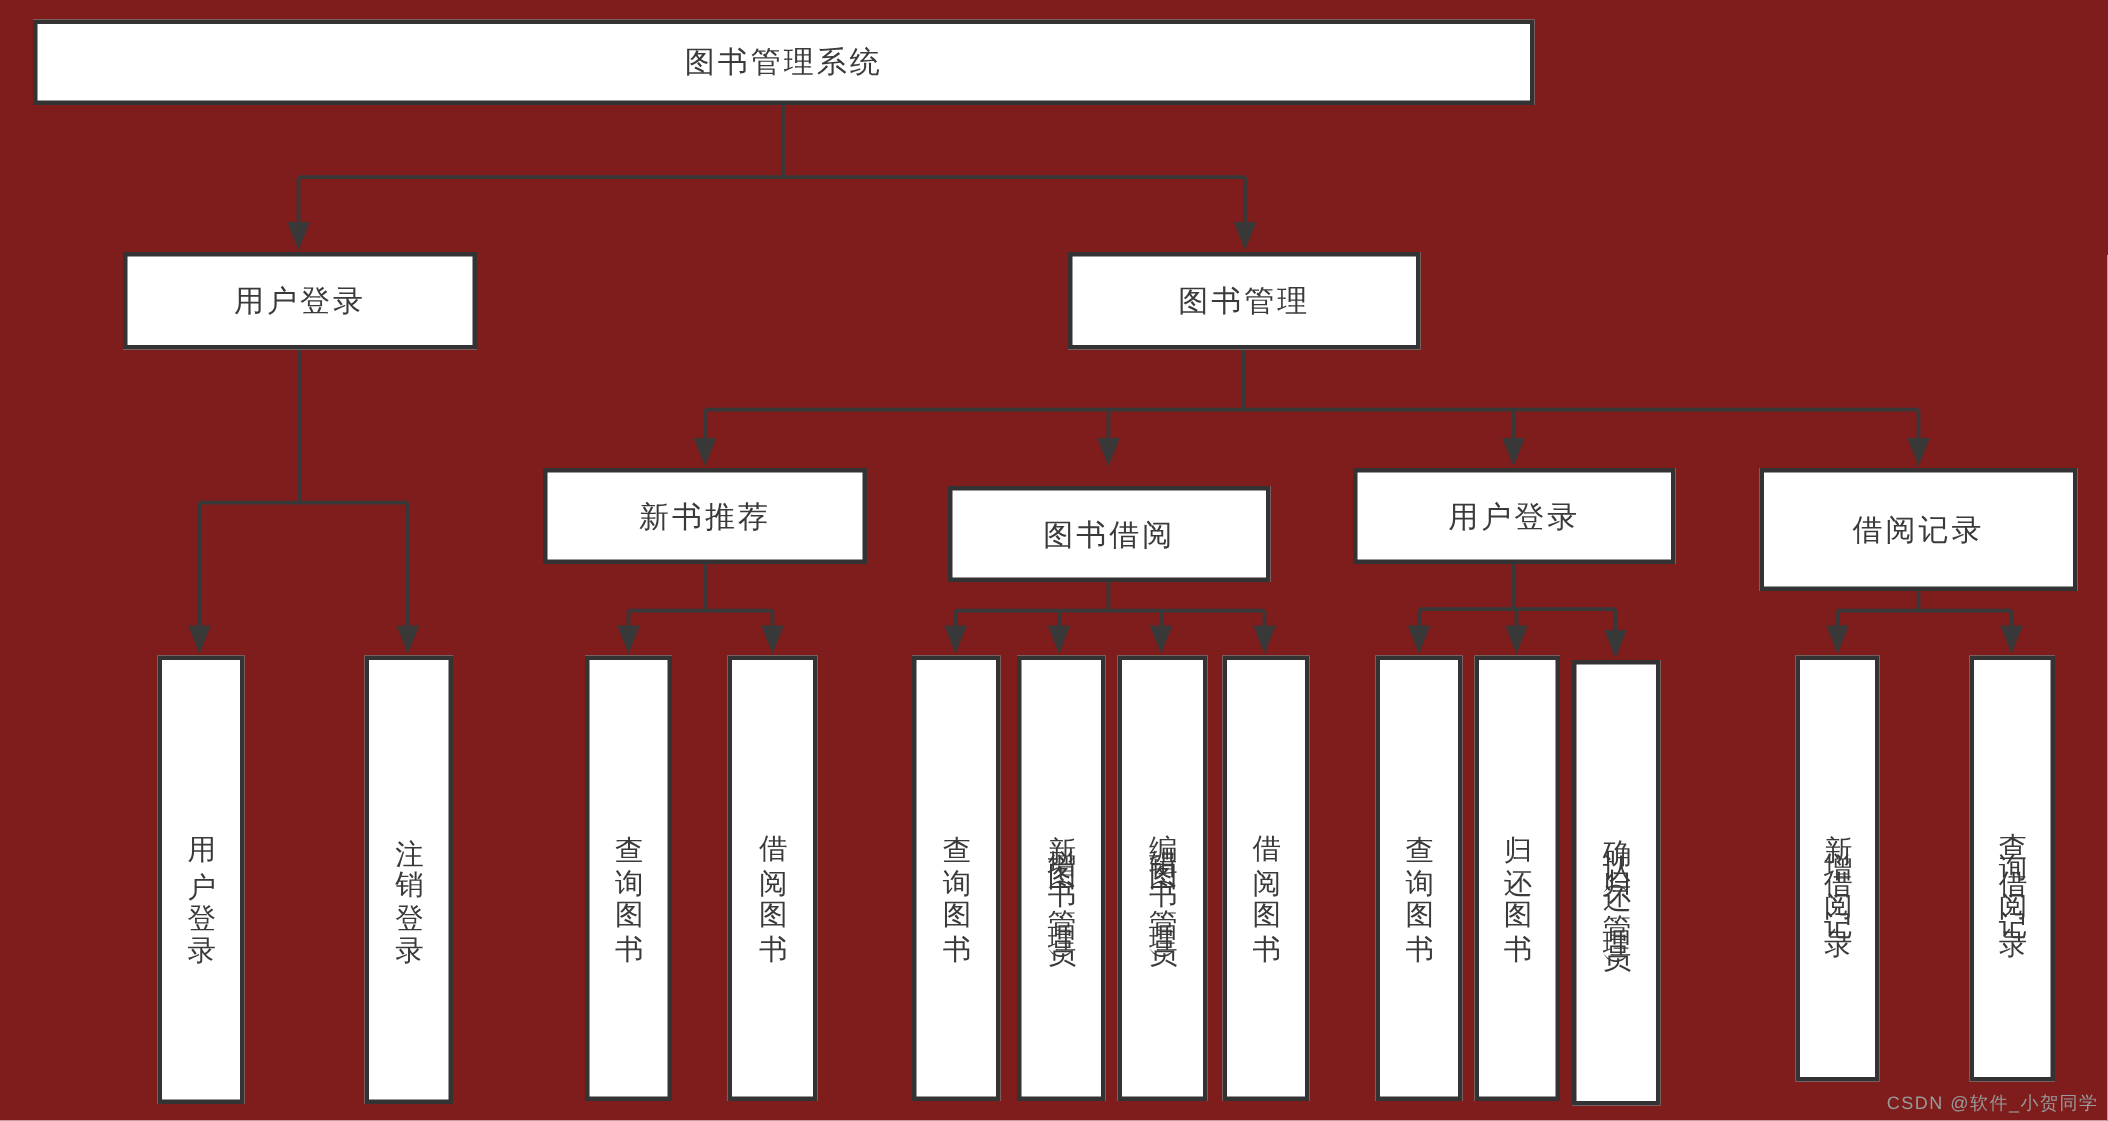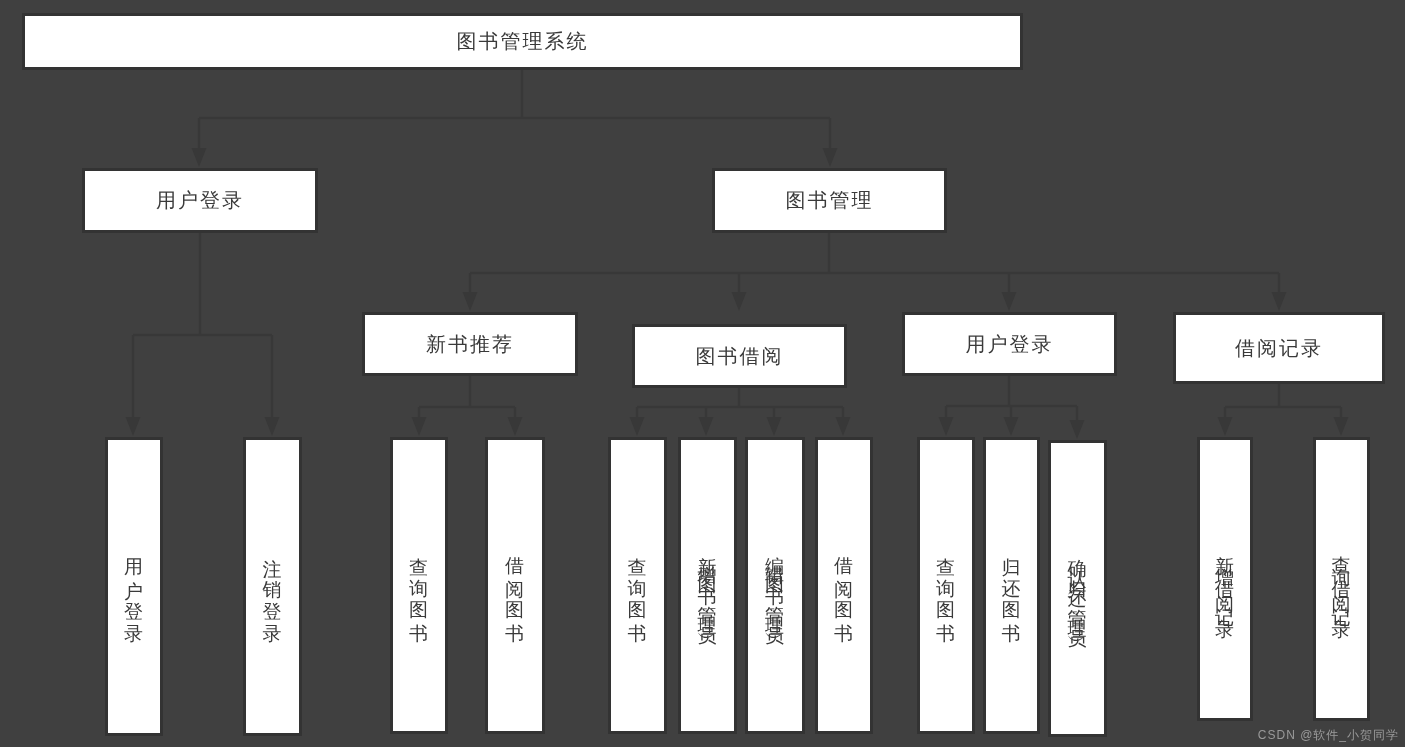--- a/index.html
+++ b/index.html
@@ -1,17 +1,17 @@
 <!DOCTYPE html>
 <html><head>
 <meta charset="utf-8">
 <style>
   html,body { margin:0; padding:0; background:#ffffff; }
   .stage {
-    position:relative; width:1405px; height:747px; background:#404040;
+    position:relative; width:1405px; height:747px; background:#7f1d1d;
     font-family:"Liberation Sans","DejaVu Sans",sans-serif; overflow:hidden;
   }
   svg.wires { position:absolute; left:0; top:0; z-index:1; }
   .node {
     position:absolute; box-sizing:border-box; z-index:2;
     border:3px solid #333333; background:#ffffff;
     display:flex; align-items:center; justify-content:center;
     color:#3a3a3a;
   }
   .node.h { font-size:20px; letter-spacing:2px; }
@@ -85,21 +85,21 @@
 
   <div class="node h" style="left:362px;top:312px;width:216px;height:64px">
     <span>新书推荐</span>
   </div>
   <div class="node h" style="left:632px;top:324px;width:215px;height:64px">
     <span>图书借阅</span>
   </div>
   <div class="node h" style="left:902px;top:312px;width:215px;height:64px">
     <span>用户登录</span>
   </div>
-  <div class="node h" style="left:1173px;top:312px;width:212px;height:72px">
+  <div class="node h" style="left:1173px;top:312px;width:212px;height:82px">
     <span>借阅记录</span>
   </div>
 
   <div class="node v sp4" style="left:105px;top:437px;width:58px;height:299px">
     <span>用户登录</span>
   </div>
   <div class="node v sp4" style="left:243px;top:437px;width:59px;height:299px">
     <span>注销登录</span>
   </div>
 

